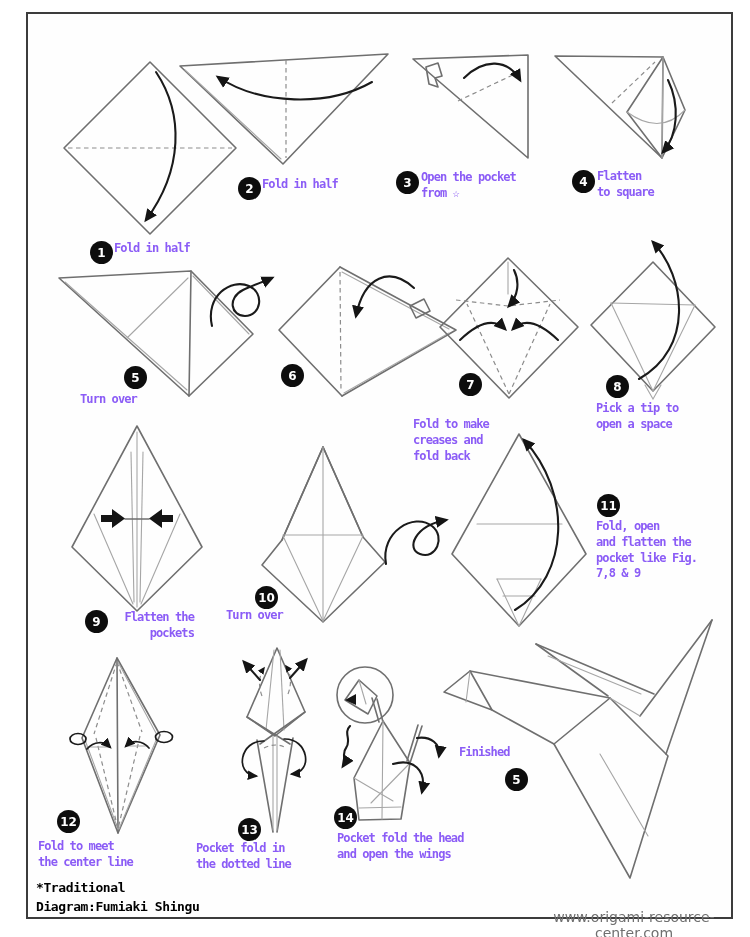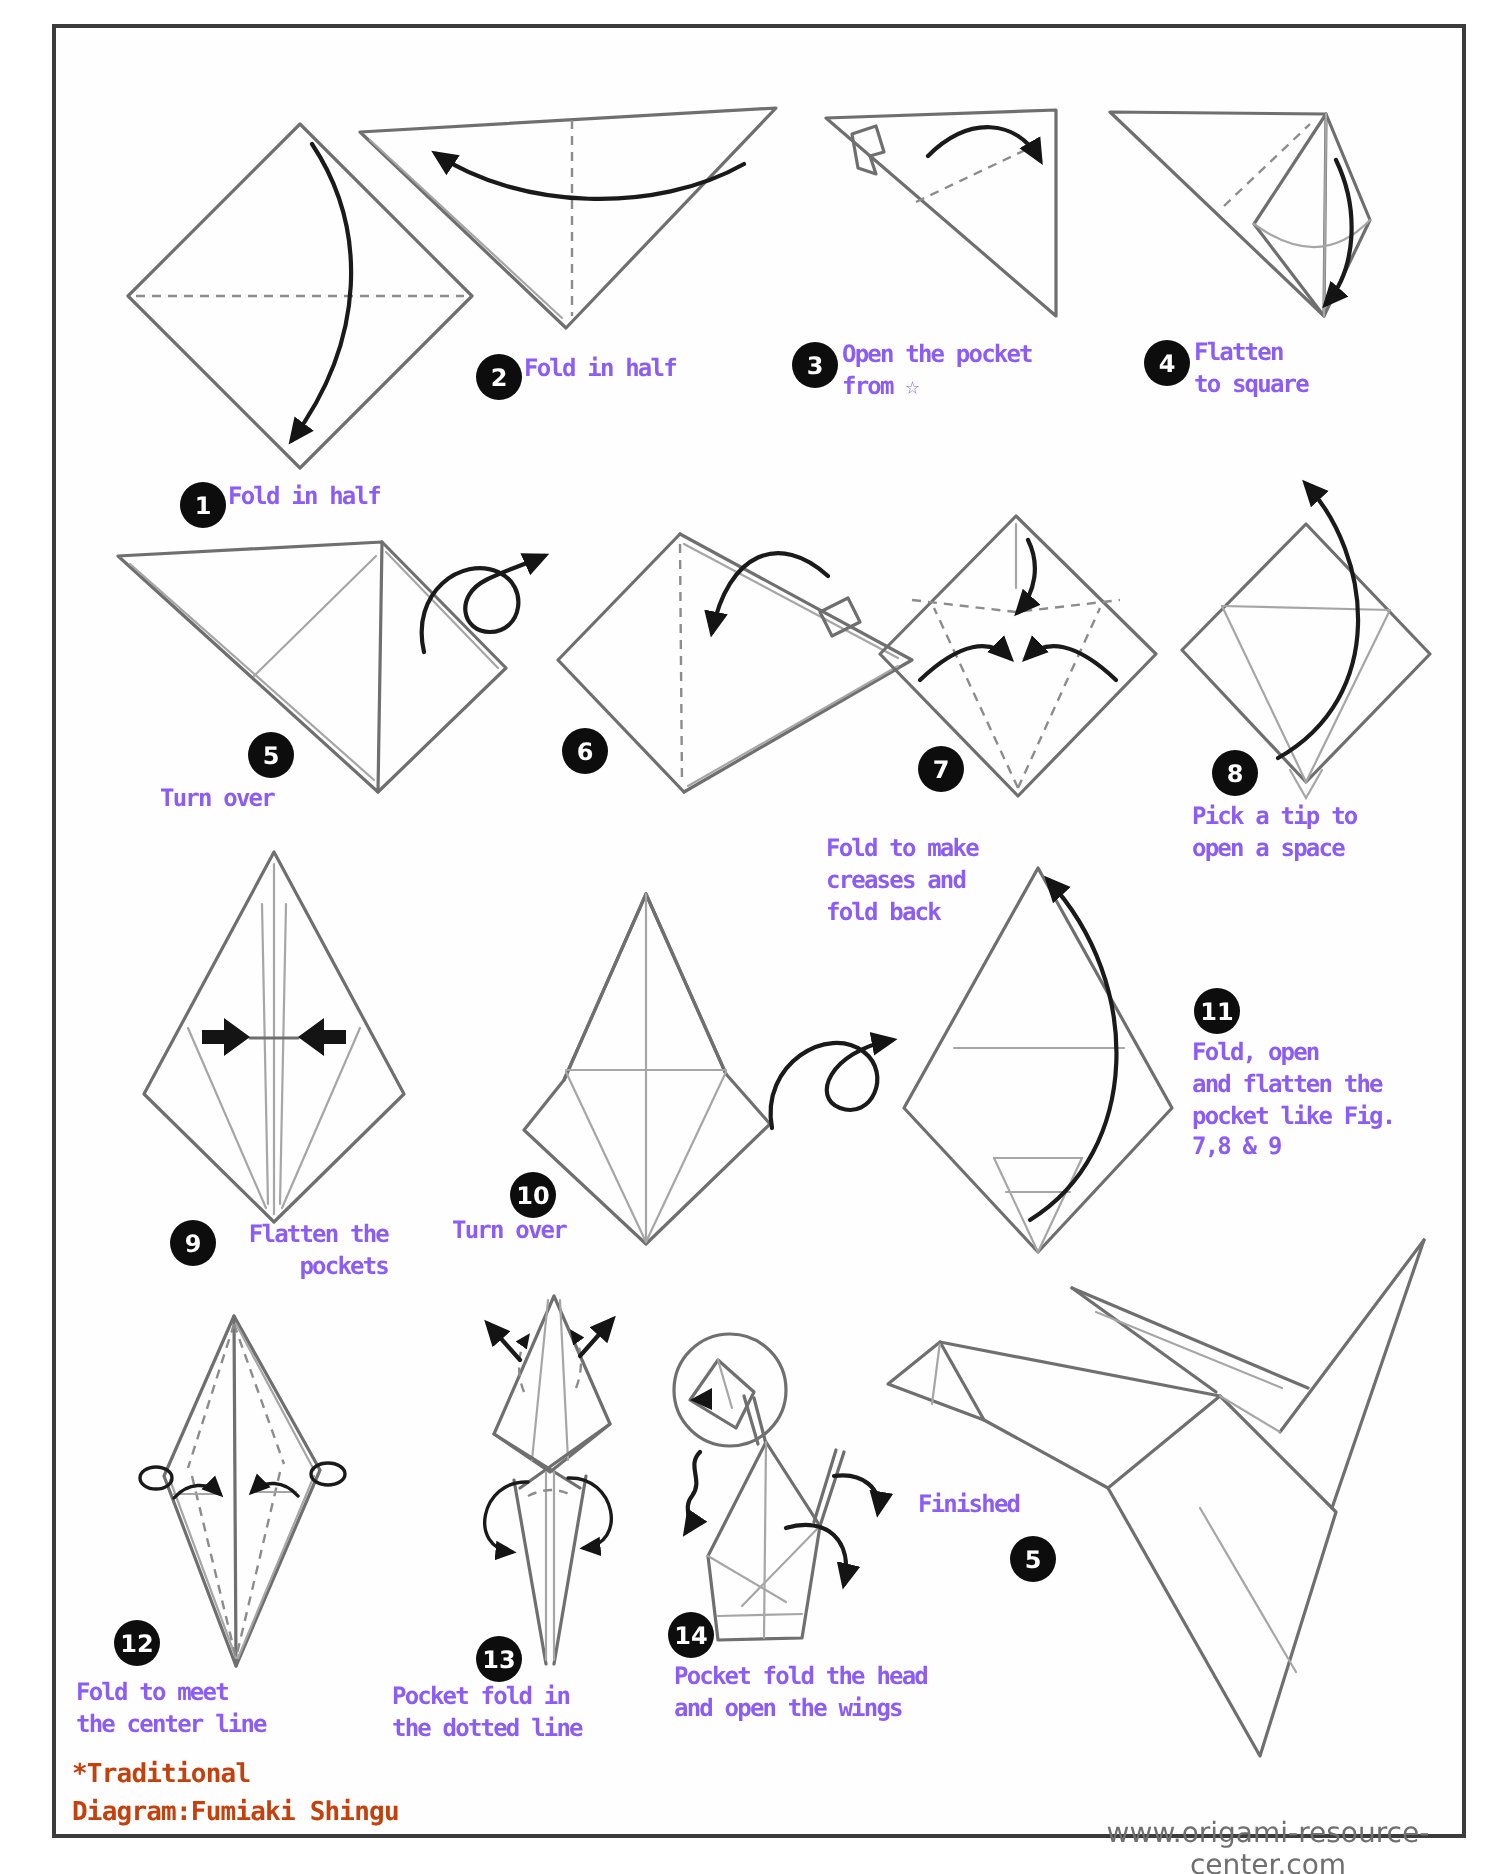--- a/index.html
+++ b/index.html
@@ -9,21 +9,21 @@
            border:2px solid #3c3c3c; background:#fefefe; }
   .diag  { position:absolute; }
   .badge { position:absolute; width:23px; height:23px; border-radius:50%;
            background:#0d0d0d; color:#ffffff; font-family:"DejaVu Sans", sans-serif;
            font-weight:bold; font-size:12px; display:flex; align-items:center;
            justify-content:center; z-index:3; }
   .txt   { position:absolute; font-weight:bold; font-size:12px; line-height:1.32;
            letter-spacing:-0.9px; color:#8b5cf6; white-space:pre-line; z-index:3; }
   .ra    { text-align:right; }
   .footnote { position:absolute; left:36px; top:879px; font-weight:bold;
-              font-size:13px; line-height:1.45; letter-spacing:-0.4px; color:#c2410c;
+              font-size:13px; line-height:1.45; letter-spacing:-0.4px; color:#000000;
               white-space:pre-line; }
   .site  { position:absolute; left:540px; top:893px; width:188px; text-align:center;
            font-family:"DejaVu Sans", sans-serif; font-size:14px; color:#6f6f6f;
            letter-spacing:0;margin-top:16px; }
   
   .o   { stroke:#6f6f6f; stroke-width:1.6; fill:none; stroke-linejoin:round; stroke-linecap:round; }
   .o2  { stroke:#a6a6a6; stroke-width:1.1; fill:none; stroke-linecap:round; }
   .dash{ stroke:#8c8c8c; stroke-width:1.2; fill:none; stroke-dasharray:4.5 3.5; }
   .arr { stroke:#1a1a1a; stroke-width:2.1; fill:none; stroke-linecap:round; }
   .arrthin { stroke:#1a1a1a; stroke-width:1.7; fill:none; stroke-linecap:round; }

